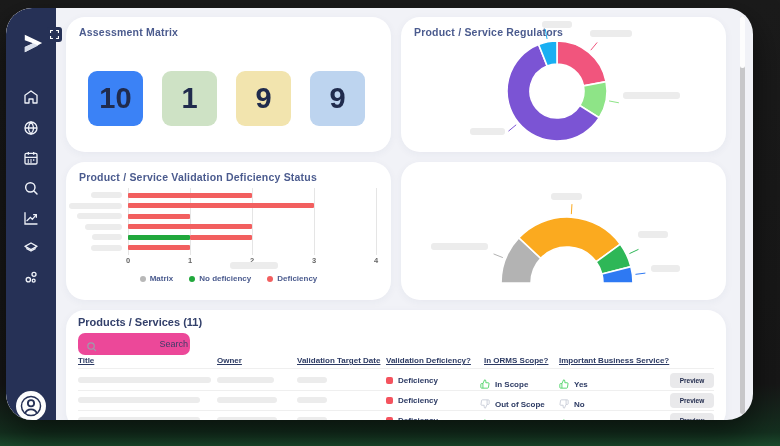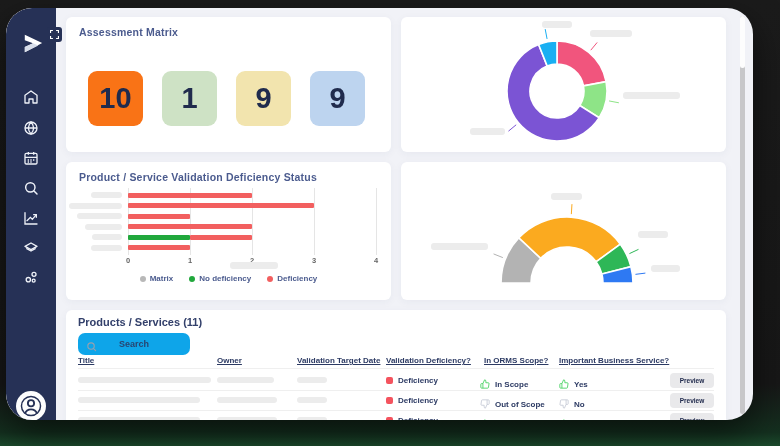--- a/index.html
+++ b/index.html
@@ -9,38 +9,38 @@
     border-radius:26px;overflow:hidden;box-shadow:0 14px 34px rgba(0,0,0,.55);}
   .sidebar{position:absolute;left:0;top:0;width:50px;height:100%;background:#263156;
     border-radius:26px 0 0 26px;}
   .side-icon{position:absolute;left:17px;width:16px;height:16px;color:#eef1f8;cursor:pointer;}
   .side-icon svg{width:16px;height:16px;display:block;}
   .logo{position:absolute;left:13px;top:22px;width:27px;height:27px;}
   .avatar{position:absolute;left:10px;top:383px;width:30px;height:30px;background:#fdfdfd;
     border-radius:50%;display:flex;align-items:center;justify-content:center;}
   .expand-btn{position:absolute;left:41px;top:19px;width:15px;height:15px;background:#263156;
     border-radius:3px;z-index:6;display:flex;align-items:center;justify-content:center;cursor:pointer;}
-  .card{position:absolute;background:#ffffff;border-radius:6px;box-shadow:0 2px 8px rgba(40,55,100,.05);}
+  .card{position:absolute;background:#ffffff;border-radius:19px;box-shadow:0 2px 8px rgba(40,55,100,.05);}
   .card-title{position:absolute;left:13px;top:9px;font-size:10.5px;font-weight:700;color:#4b5b8e;letter-spacing:.2px;}
   .ph{position:absolute;background:#ececec;border-radius:3px;}
   
   .tile{position:absolute;top:54px;width:55px;height:55px;border-radius:9px;display:flex;
     align-items:center;justify-content:center;font-size:29px;font-weight:700;color:#202b4d;}
   
   .gridline{position:absolute;top:26px;height:67px;width:1px;background:#e5e5e5;}
   .tick{position:absolute;top:94px;transform:translateX(-50%);font-size:7.5px;font-weight:700;color:#666;}
   .hbar-seg{position:absolute;height:5px;}
   .legend-row{position:absolute;left:0;right:0;top:112px;display:flex;justify-content:center;gap:16px;}
   .legend-item{display:flex;align-items:center;gap:4px;font-size:8px;font-weight:700;color:#4b5b8e;cursor:pointer;}
   .legend-dot{width:6px;height:6px;border-radius:50%;}
   
   .tbl-title{position:absolute;left:12px;top:6px;font-size:11px;font-weight:700;color:#33406b;}
   .search-wrap{position:absolute;left:12px;top:23px;width:112px;height:22px;}
-  .search-wrap input{width:100%;height:100%;border:none;background:#0ea5e9;border-radius:7px;
-    font-size:9px;font-weight:700;color:#2c3a63;text-align:center;outline:none;box-sizing:border-box;
+  .search-wrap input{width:100%;height:100%;border:none;background:#ec4899;border-radius:7px;
+    font-size:9px;font-weight:400;color:#2c3a63;text-align:right;outline:none;box-sizing:border-box;
     font-family:"Liberation Sans","DejaVu Sans",sans-serif;}
   .search-wrap input::placeholder{color:#2c3a63;opacity:.9;}
   .search-ico{position:absolute;left:8px;top:5px;width:11px;height:11px;color:#9aa0ad;}
   .thead-cell{position:absolute;top:46px;font-size:8px;font-weight:700;color:#2c3a63;text-decoration:underline;}
   .hline{position:absolute;left:12px;right:12px;height:1px;background:#efefef;}
   .cell-text{font-size:8px;font-weight:700;color:#2c3a63;}
   .red-sq{width:7px;height:7px;border-radius:2px;background:#f4535e;display:inline-block;}
   .preview-btn{position:absolute;right:12px;width:44px;height:15px;background:#e9e9eb;border:none;
     border-radius:4px;font-size:6.5px;font-weight:700;color:#222c4e;cursor:pointer;
     font-family:"Liberation Sans","DejaVu Sans",sans-serif;}
@@ -115,28 +115,29 @@
 
   <div class="expand-btn">
     <svg viewBox="0 0 14 14" width="11" height="11" fill="none" stroke="#ffffff" stroke-width="1.4">
       <path d="M2 5V2h3M9 2h3v3M12 9v3H9M5 12H2V9"></path>
       </svg>
   </div>
 
   <section class="card" style="left:60px;top:9px;width:325px;height:135px">
     <div class="card-title">Assessment Matrix</div>
     <div id="tiles">
-        <div class="tile" style="left:22px;background:#f97316">10</div>
+        <div class="tile" style="left:22px;background:#3b82f6">10</div>
         <div class="tile" style="left:96px;background:#cee2c5">1</div>
         <div class="tile" style="left:170px;background:#f2e4ae">9</div>
         <div class="tile" style="left:244px;background:#bdd4ef">9</div>
       </div>
   </section>
 
   <section class="card" style="left:395px;top:9px;width:325px;height:135px">
+    <div class="card-title">Product / Service Regulators</div>
     <svg id="donut" width="325" height="135" style="position:absolute;left:0;top:0">
         <path d="M156.0 24.0A50 50 0 0 1 205.1 64.6L182.5 68.9A27 27 0 0 0 156.0 47.0Z" fill="#f1557d" stroke="#ffffff" stroke-width="1.6"></path>
         <line x1="189.78347145668056" y1="33.162798132883175" x2="196.15771135416745" y2="25.457665705125287" stroke="#f1557d" stroke-width="1"></line>
         <path d="M205.1 64.6A50 50 0 0 1 198.2 100.8L178.8 88.5A27 27 0 0 0 182.5 68.9Z" fill="#8ee487" stroke="#ffffff" stroke-width="1.6"></path>
         <line x1="208.0612242886205" y1="83.93120967304341" x2="217.8840967959074" y2="85.80502281890067" stroke="#8ee487" stroke-width="1"></line>
         <path d="M198.2 100.8A50 50 0 1 1 137.6 27.5L146.1 48.9A27 27 0 1 0 178.8 88.5Z" fill="#7b54d4" stroke="#ffffff" stroke-width="1.6"></path>
         <line x1="115.1627981328832" y1="107.78347145668059" x2="107.45766570512531" y2="114.15771135416747" stroke="#7b54d4" stroke-width="1"></line>
         <path d="M137.6 27.5A50 50 0 0 1 156.0 24.0L156.0 47.0A27 27 0 0 0 146.1 48.9Z" fill="#19aff2" stroke="#ffffff" stroke-width="1.6"></path>
         <line x1="146.0687903269566" y1="21.9387757113795" x2="144.19497718109935" y2="12.11590320409261" stroke="#19aff2" stroke-width="1"></line>
       </svg>

